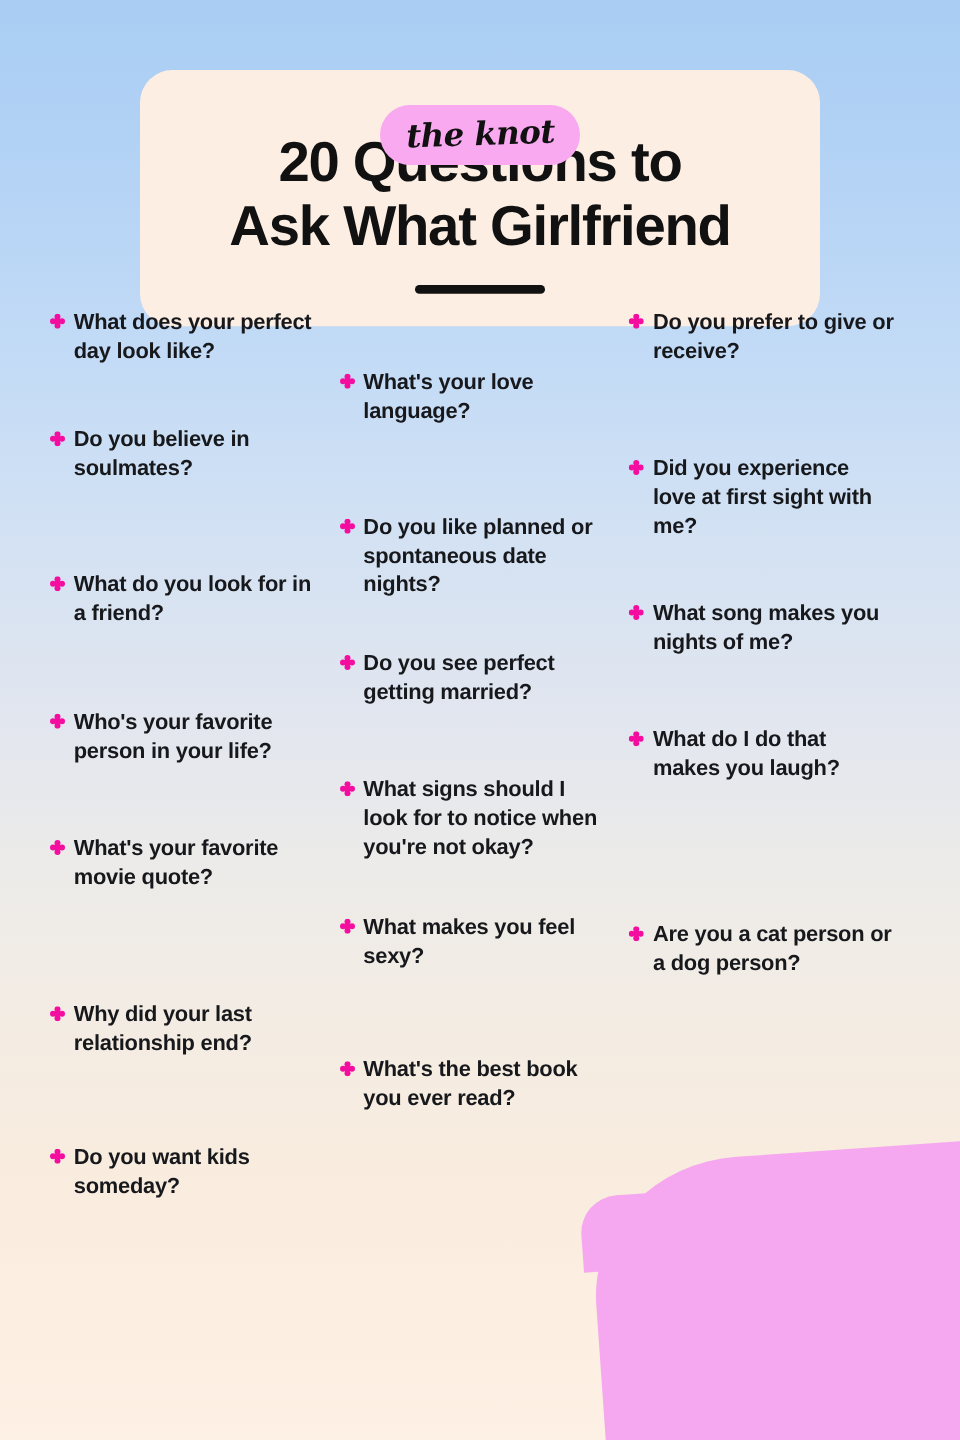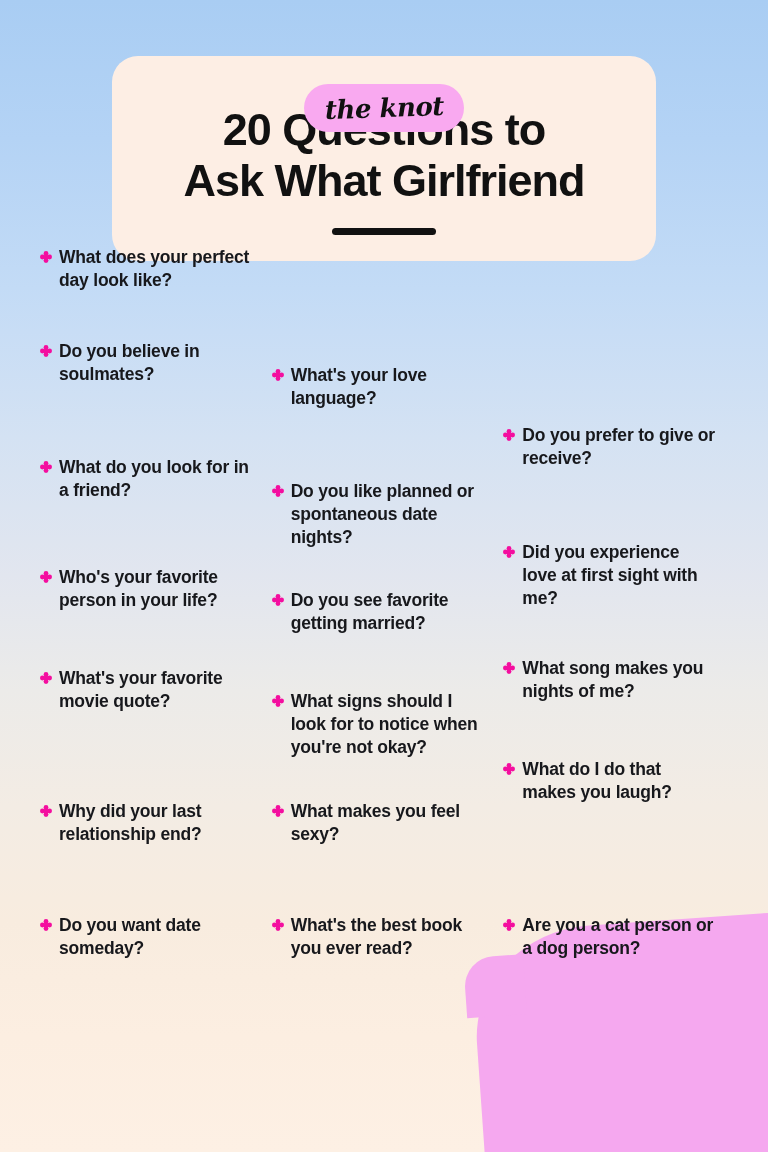--- a/index.html
+++ b/index.html
@@ -107,21 +107,20 @@
   }
 
   
   .grid {
     position: absolute;
     left: 40px;
     top: 246px;
     width: 692px;
     display: flex;
     gap: 3px;
-    align-items: flex-end;
   }
   .col {
     width: 33.333%;
     box-sizing: border-box;
     padding-right: 16px;
   }
   .q {
     display: flex;
     align-items: flex-start;
     color: #17181c;
@@ -249,21 +248,21 @@
             <svg width="12" height="12" viewBox="0 0 12 12">
               <g fill="#f40e9f">
                 <circle cx="6" cy="2.4" r="2.4"></circle>
                 <circle cx="9.6" cy="6" r="2.4"></circle>
                 <circle cx="6" cy="9.6" r="2.4"></circle>
                 <circle cx="2.4" cy="6" r="2.4"></circle>
                 <circle cx="6" cy="6" r="2.6"></circle>
               </g>
             </svg>
           </span>
-        <span>Do you want date someday?</span>
+        <span>Do you want kids someday?</span>
       </div>
     </div>
 
     <div class="col">
       <div class="q" style="margin-top:48px">
         <span class="flower">
             <svg width="12" height="12" viewBox="0 0 12 12">
               <g fill="#f40e9f">
                 <circle cx="6" cy="2.4" r="2.4"></circle>
                 <circle cx="9.6" cy="6" r="2.4"></circle>
@@ -294,21 +293,21 @@
             <svg width="12" height="12" viewBox="0 0 12 12">
               <g fill="#f40e9f">
                 <circle cx="6" cy="2.4" r="2.4"></circle>
                 <circle cx="9.6" cy="6" r="2.4"></circle>
                 <circle cx="6" cy="9.6" r="2.4"></circle>
                 <circle cx="2.4" cy="6" r="2.4"></circle>
                 <circle cx="6" cy="6" r="2.6"></circle>
               </g>
             </svg>
           </span>
-        <span>Do you see favorite getting married?</span>
+        <span>Do you see perfect getting married?</span>
       </div>
       <div class="q" style="margin-top:55px">
         <span class="flower">
             <svg width="12" height="12" viewBox="0 0 12 12">
               <g fill="#f40e9f">
                 <circle cx="6" cy="2.4" r="2.4"></circle>
                 <circle cx="9.6" cy="6" r="2.4"></circle>
                 <circle cx="6" cy="9.6" r="2.4"></circle>
                 <circle cx="2.4" cy="6" r="2.4"></circle>
                 <circle cx="6" cy="6" r="2.6"></circle>

